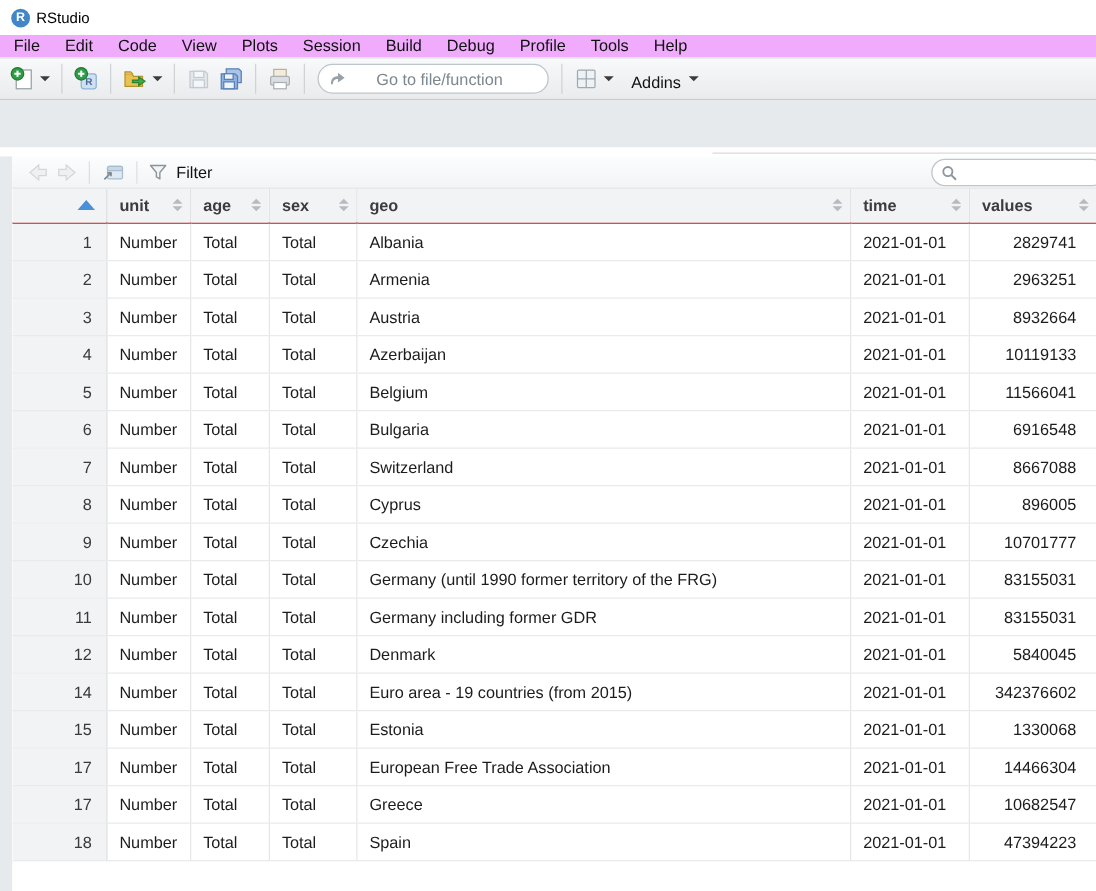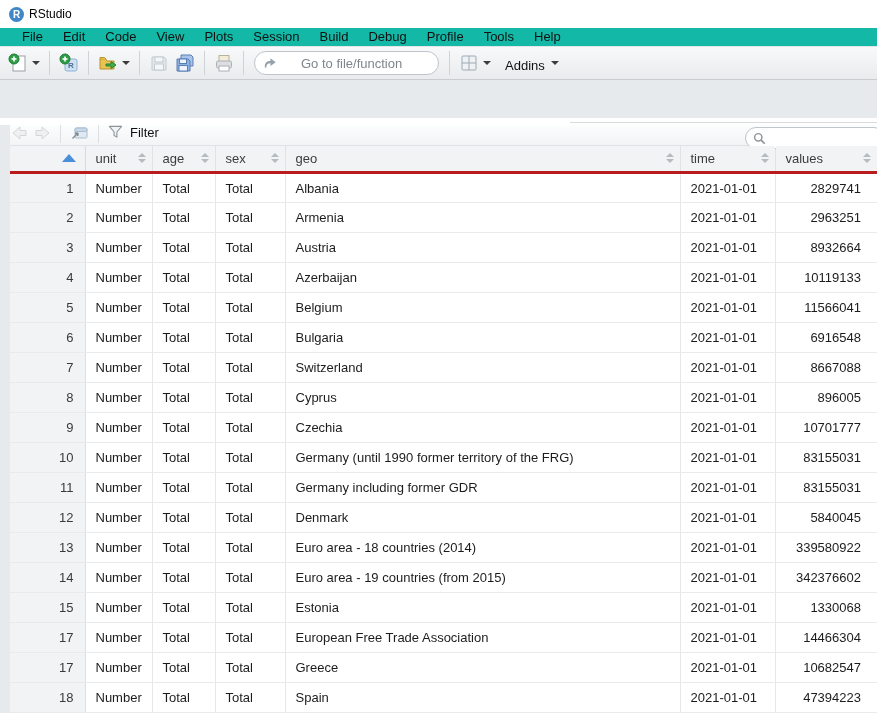--- a/index.html
+++ b/index.html
@@ -6,21 +6,21 @@
   html,body { width:877px; height:713px; overflow:hidden; background:#fff;
               font-family:"Liberation Sans","DejaVu Sans",sans-serif; }
 
   
   .titlebar { height:28px; background:#fff; display:flex; align-items:center; padding-left:9px; }
   .r-logo { width:15px; height:15px; border-radius:50%; background:#4186c7;
             color:#fff; font-size:10px; font-weight:bold; display:flex;
             align-items:center; justify-content:center; }
   .app-title { font-size:12px; color:#000; margin-left:5px; }
 
-  .menubar { height:18px; background:#14b8a6; display:flex; align-items:center; padding-left:12px; }
+  .menubar { height:18px; background:#f0abfc; display:flex; align-items:center; padding-left:1px; }
   .menu-item { font-size:13px; color:#111; padding:0 10px; cursor:default; line-height:18px; }
 
   .toolbar { height:34px; background:linear-gradient(#f8f9fa,#e9ebed);
              border-top:1px solid #e3e5e7; border-bottom:1px solid #c9cccf;
              display:flex; align-items:center; padding-left:5px; }
   .tb-sep { width:1px; height:24px; background:#cfd3d6; margin:0 6px; }
   .tb-btn { display:flex; align-items:center; padding:2px 3px; border-radius:3px; }
   .caret { width:0; height:0; border-left:4px solid transparent; border-right:4px solid transparent;
            border-top:4px solid #3c3c3c; margin-left:4px; }
   .icon18 { width:20px; height:20px; display:block; }
@@ -36,34 +36,34 @@
   .gap-band { height:38px; background:#e7eaec; }
   .tabstrip { height:7px; background:#fff; position:relative; }
   .tabstrip .strip-line { position:absolute; top:4px; left:570px; right:0; height:1px; background:#d8dbde; }
 
   
   .content { display:flex; height:588px; }
   .gutter { width:10px; background:#e7eaec; }
   .viewer { flex:1; background:#fff; display:flex; flex-direction:column; }
 
   .viewer-toolbar { height:26px; background:linear-gradient(#fcfdfd,#f3f4f6);
-                    border-bottom:1px solid #dfe2e4; display:flex; align-items:flex-start;
-                    padding-left:1px; position:relative; }
+                    border-bottom:1px solid #dfe2e4; display:flex; align-items:center;
+                    padding-left:12px; position:relative; }
   .vt-sep { width:1px; height:18px; background:#dde0e2; margin:0 9px; }
   .filter-label { font-size:13px; color:#111; margin-left:7px; }
   .viewer-search { position:absolute; right:-8px; top:2px; width:140px; height:22px;
                    background:#fff; border:1px solid #bec5cb; border-radius:12px;
                    display:flex; align-items:center; padding:0 7px; }
   .viewer-search input { border:none; outline:none; flex:1; font-size:12px; background:transparent;
                          font-family:inherit; min-width:0; }
 
   
   table.grid { border-collapse:collapse; table-layout:fixed; width:867px; font-size:13px; }
-  .grid thead th { height:27px; background:#f2f3f5; border-bottom:3px solid #b91c1c;
-                   border-right:1px solid #e0e2e4; font-weight:normal; color:#3c3c3c;
+  .grid thead th { height:27px; background:#f2f3f5; border-bottom:1px solid #b91c1c;
+                   border-right:1px solid #e0e2e4; font-weight:bold; color:#3c3c3c;
                    text-align:left; padding:0 18px 0 10px; position:relative;
                    white-space:nowrap; overflow:hidden; }
   .grid thead th:last-child { border-right:none; }
   .sort-arrows { position:absolute; right:6px; top:50%; transform:translateY(-50%);
                  display:flex; flex-direction:column; align-items:center; }
   .sa-up { width:0; height:0; border-left:4px solid transparent; border-right:4px solid transparent;
            border-bottom:4px solid #b6bbc0; margin-bottom:2px; }
   .sa-down { width:0; height:0; border-left:4px solid transparent; border-right:4px solid transparent;
              border-top:4px solid #b6bbc0; }
   .sort-active-asc { position:absolute; right:9px; top:50%; transform:translateY(-50%);
@@ -398,29 +398,20 @@
           <tr>
     <td class="rn">12</td>
     <td>Number</td>
     <td>Total</td>
     <td>Total</td>
     <td>Denmark</td>
     <td>2021-01-01</td>
     <td class="val">5840045</td>
   </tr>
           <tr>
-    <td class="rn">13</td>
-    <td>Number</td>
-    <td>Total</td>
-    <td>Total</td>
-    <td>Euro area - 18 countries (2014)</td>
-    <td>2021-01-01</td>
-    <td class="val">339580922</td>
-  </tr>
-          <tr>
     <td class="rn">14</td>
     <td>Number</td>
     <td>Total</td>
     <td>Total</td>
     <td>Euro area - 19 countries  (from 2015)</td>
     <td>2021-01-01</td>
     <td class="val">342376602</td>
   </tr>
           <tr>
     <td class="rn">15</td>

